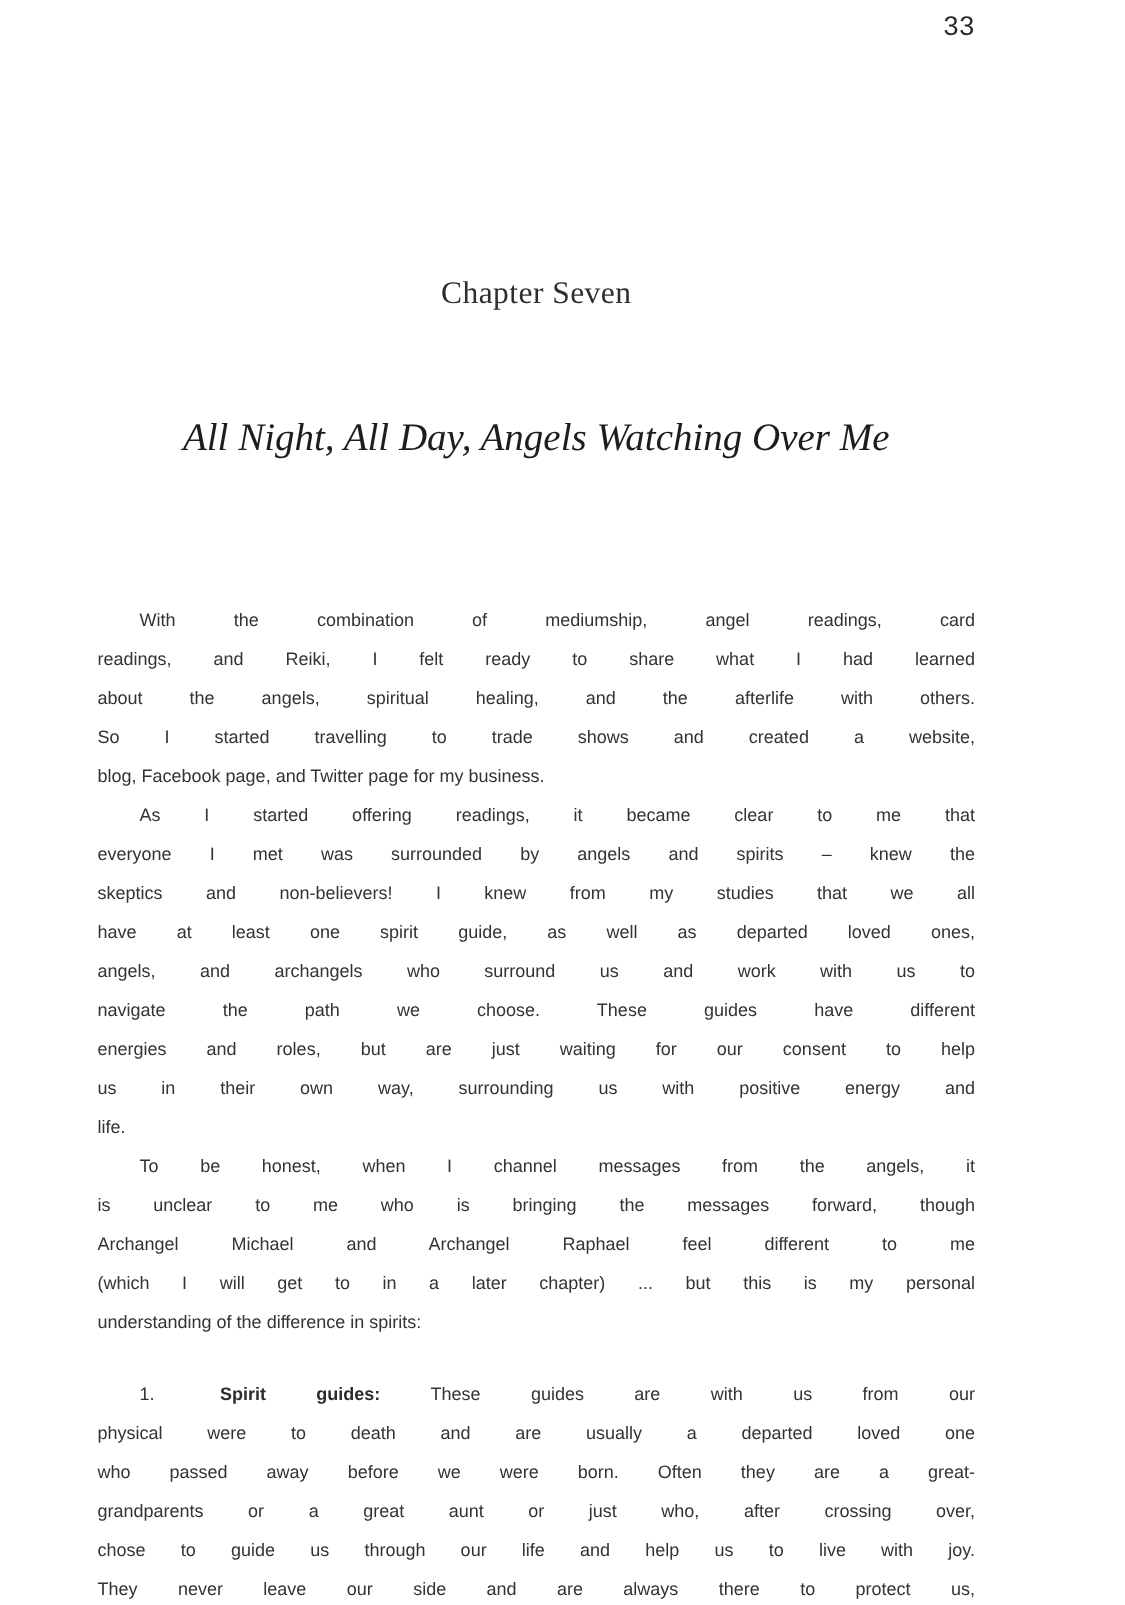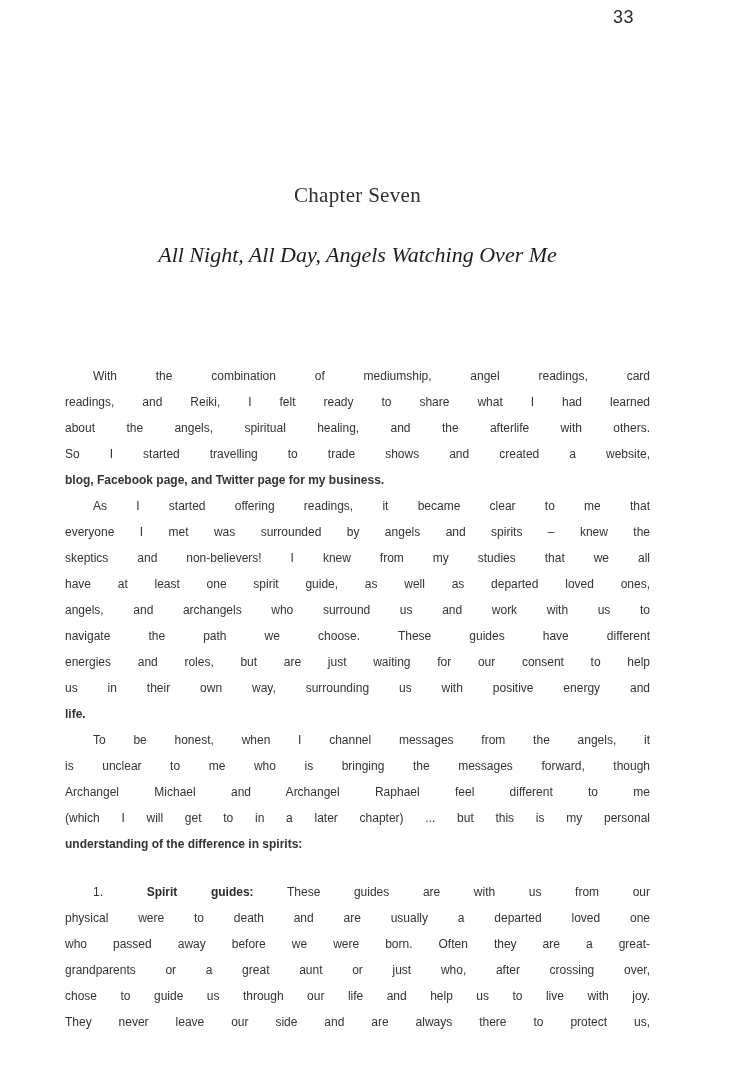--- a/index.html
+++ b/index.html
@@ -12,65 +12,64 @@
     width: 750px;
     height: 1070px;
     background: #ffffff;
     overflow: hidden;
     font-family: "Liberation Sans", sans-serif;
     color: #333333;
   }
   .page-number {
     position: absolute;
     top: 7px;
-    right: 116px;
+    right: 100px;
     font-size: 18px;
     color: #2a2a2a;
     letter-spacing: 0.5px;
   }
   .text-column {
     position: absolute;
     left: 65px;
     top: 0;
     width: 585px;
   }
   .chapter-label {
     margin-top: 184px;
     text-align: center;
     font-size: 21px;
     line-height: 22px;
     color: #2e2e2e;
     letter-spacing: 0.3px;
     font-family: Liberation Serif, serif;
   }
   .chapter-title {
-    margin-top: 30px;
+    margin-top: 67px;
     text-align: center;
     font-family: "Liberation Serif", serif;
     font-style: italic;
     font-weight: 400;
-    font-size: 22px;
+    font-size: 26px;
     line-height: 38px;
     color: #1d1d1d;
   }
   .body-text {
     margin-top: 89px;
     font-size: 12px;
     line-height: 26px;
     color: #333333;
   }
   .para { margin: 0; }
   .line {
     text-align: justify;
     text-align-last: justify;
   }
   .line.endline {
     text-align: justify;
     text-align-last: left;
-    font-weight: bold;
   }
   .line.firstline {
     text-indent: 28px;
   }
   .list-item {
     margin-top: 22px;
   }
   .li-number {
     margin-right: 10px;
   }

